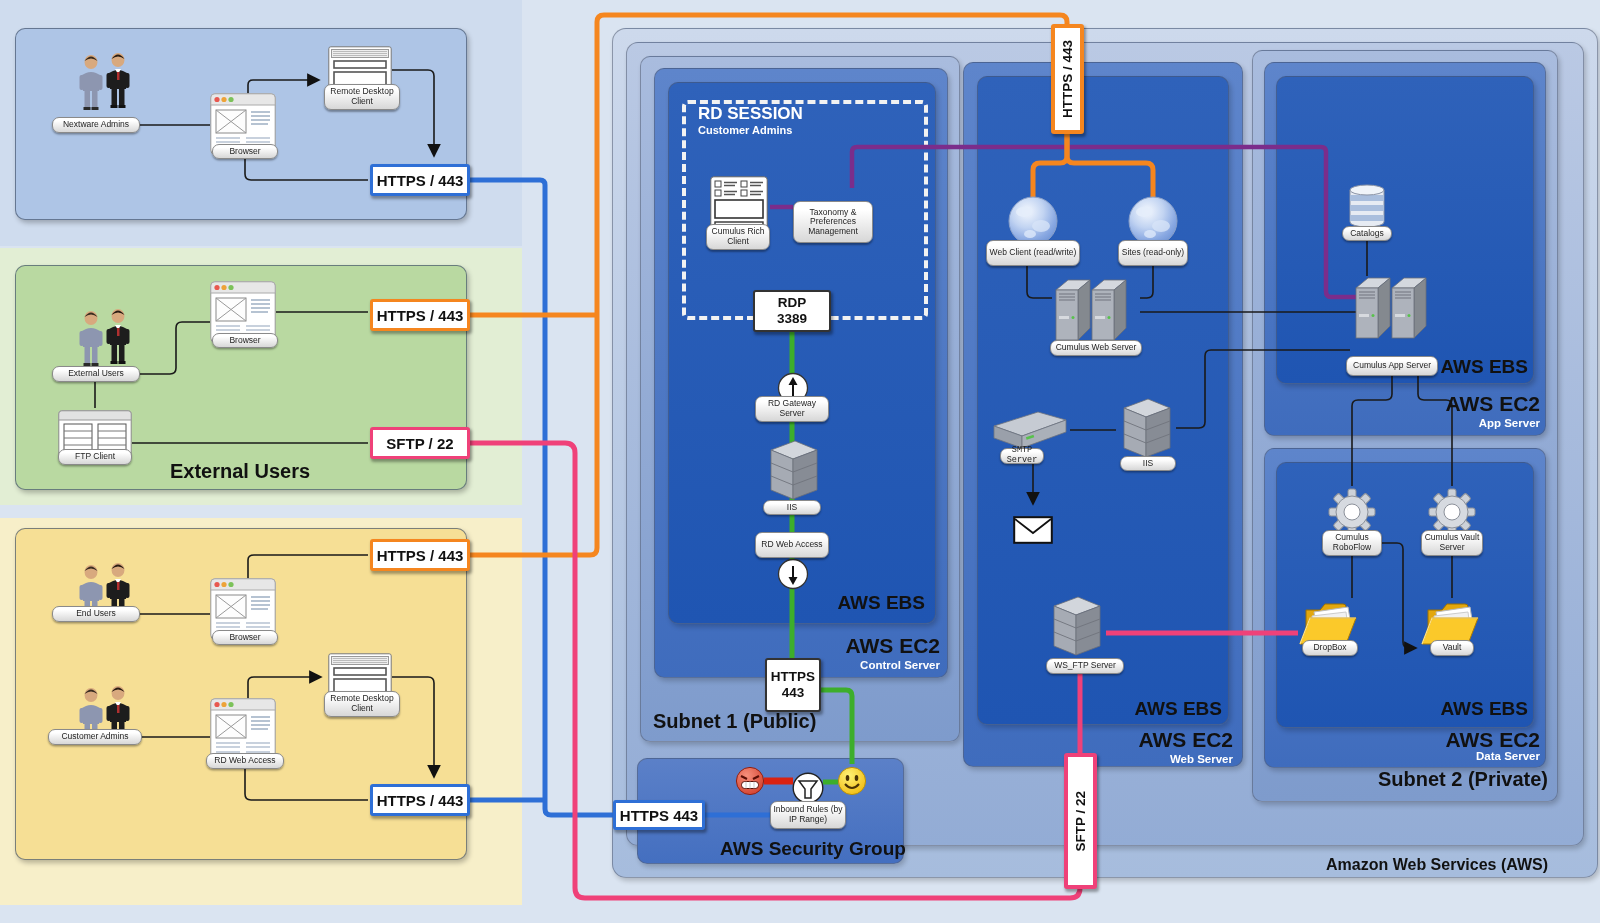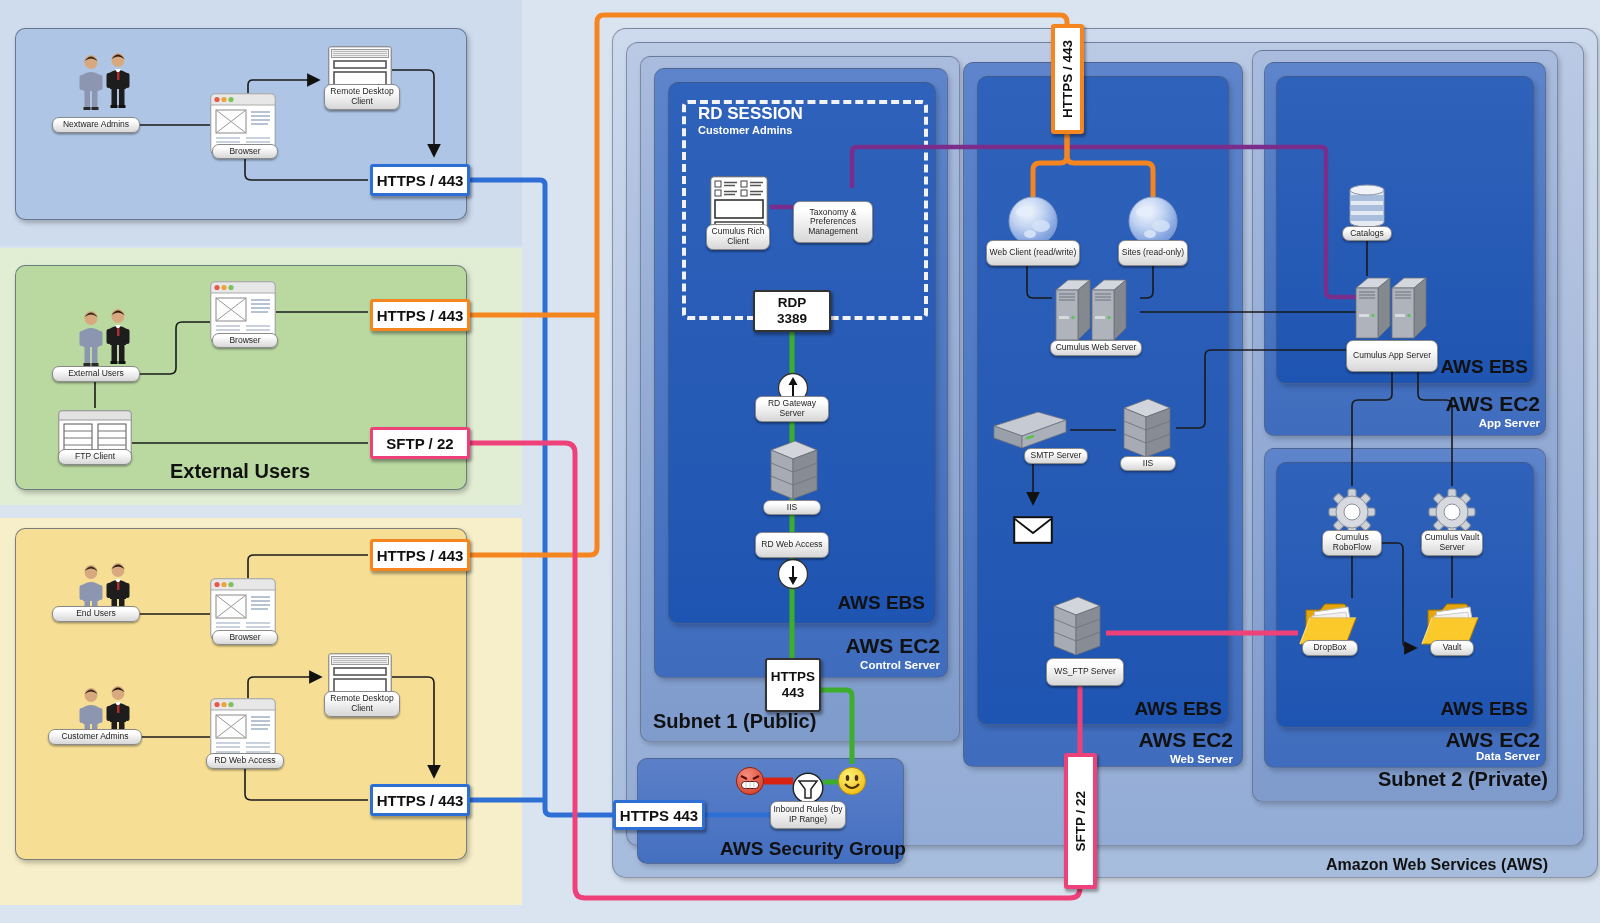--- a/index.html
+++ b/index.html
@@ -631,26 +631,26 @@
 
   <div class="pill" style="left:706px;top:224px;width:64px;height:26px;">Cumulus Rich Client</div>
   <div class="pill" style="left:793px;top:201px;width:80px;height:42px;">Taxonomy &amp; Preferences Management</div>
   <div class="pill" style="left:755px;top:396px;width:74px;height:26px;">RD Gateway Server</div>
   <div class="pill" style="left:763px;top:500px;width:58px;height:15px;">IIS</div>
   <div class="pill" style="left:755px;top:532px;width:74px;height:26px;">RD Web Access</div>
 
   <div class="pill" style="left:986px;top:240px;width:94px;height:26px;">Web Client (read/write)</div>
   <div class="pill" style="left:1118px;top:240px;width:70px;height:26px;">Sites (read-only)</div>
   <div class="pill" style="left:1050px;top:340px;width:92px;height:16px;">Cumulus Web Server</div>
-  <div class="pill" style="left:1024px;top:448px;width:64px;height:16px;">SMTP Server</div>
+  <div class="pill" style="left:1000px;top:448px;width:44px;height:16px;font-family:Liberation Mono, monospace;">SMTP Server</div>
   <div class="pill" style="left:1120px;top:456px;width:56px;height:15px;">IIS</div>
-  <div class="pill" style="left:1046px;top:658px;width:78px;height:28px;">WS_FTP Server</div>
+  <div class="pill" style="left:1046px;top:658px;width:78px;height:16px;">WS_FTP Server</div>
 
   <div class="pill" style="left:1342px;top:226px;width:50px;height:15px;">Catalogs</div>
-  <div class="pill" style="left:1346px;top:340px;width:92px;height:32px;">Cumulus App Server</div>
+  <div class="pill" style="left:1346px;top:356px;width:92px;height:20px;">Cumulus App Server</div>
   <div class="pill" style="left:1322px;top:530px;width:60px;height:26px;">Cumulus RoboFlow</div>
   <div class="pill" style="left:1421px;top:530px;width:62px;height:26px;">Cumulus Vault Server</div>
   <div class="pill" style="left:1302px;top:640px;width:56px;height:16px;">DropBox</div>
   <div class="pill" style="left:1430px;top:640px;width:44px;height:16px;border-radius:7px;">Vault</div>
   <div class="pill" style="left:770px;top:801px;width:76px;height:28px;">Inbound Rules (by IP Range)</div>
 
   <div class="port" style="left:370px;top:164px;width:100px;height:32px;border:3.5px solid var(--blue);">HTTPS / 443</div>
   <div class="port" style="left:370px;top:299px;width:100px;height:32px;border:3.5px solid var(--orange);">HTTPS / 443</div>
   <div class="port" style="left:370px;top:427px;width:100px;height:32px;border:3.5px solid var(--pink);">SFTP / 22</div>
   <div class="port" style="left:370px;top:539px;width:100px;height:32px;border:3.5px solid var(--orange);">HTTPS / 443</div>

